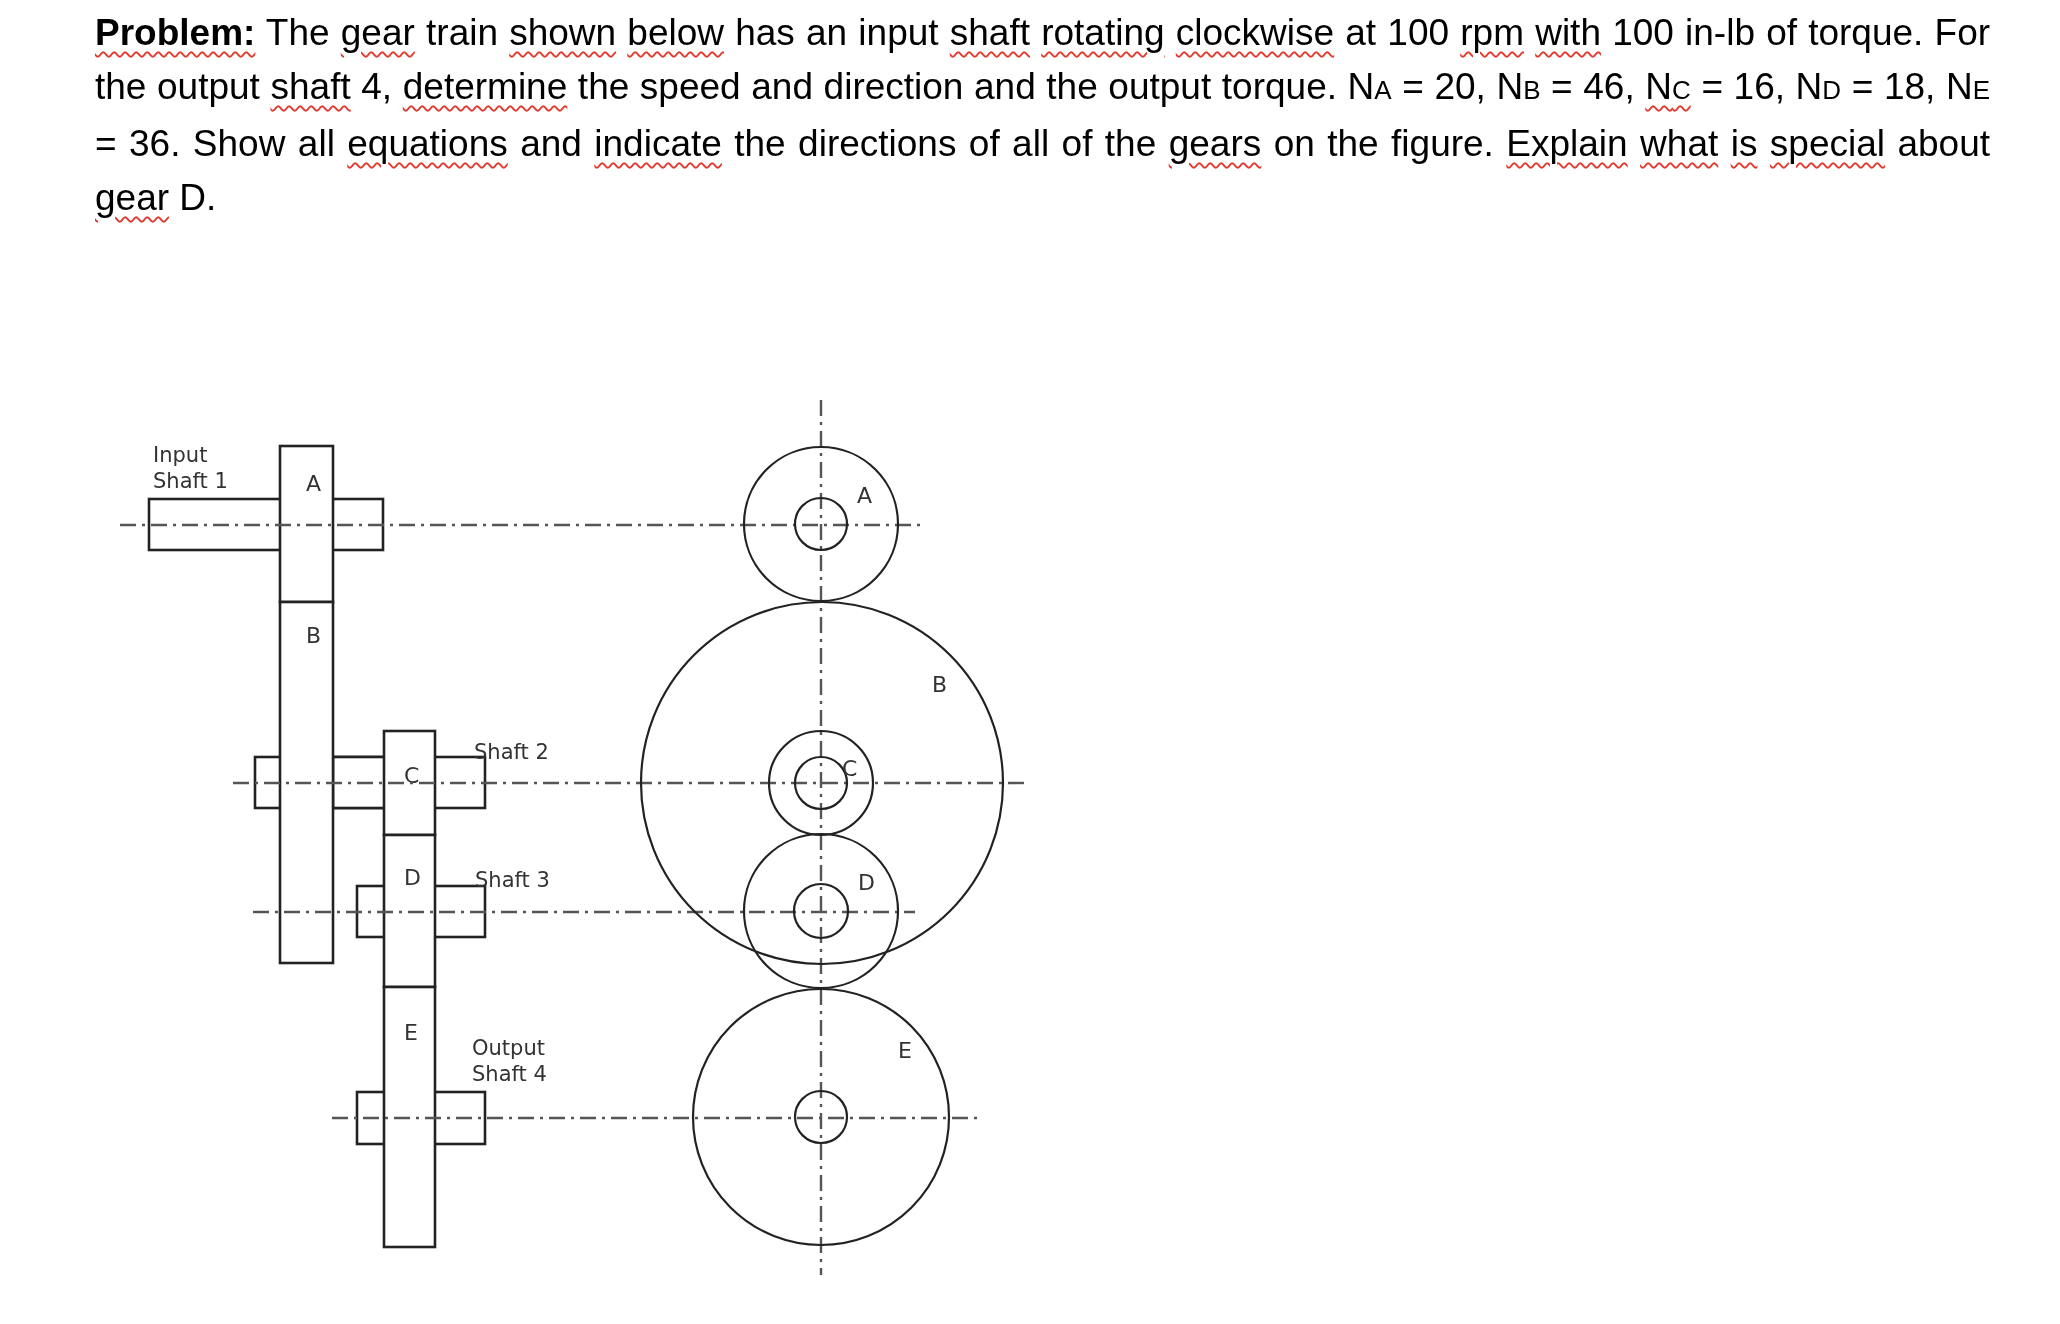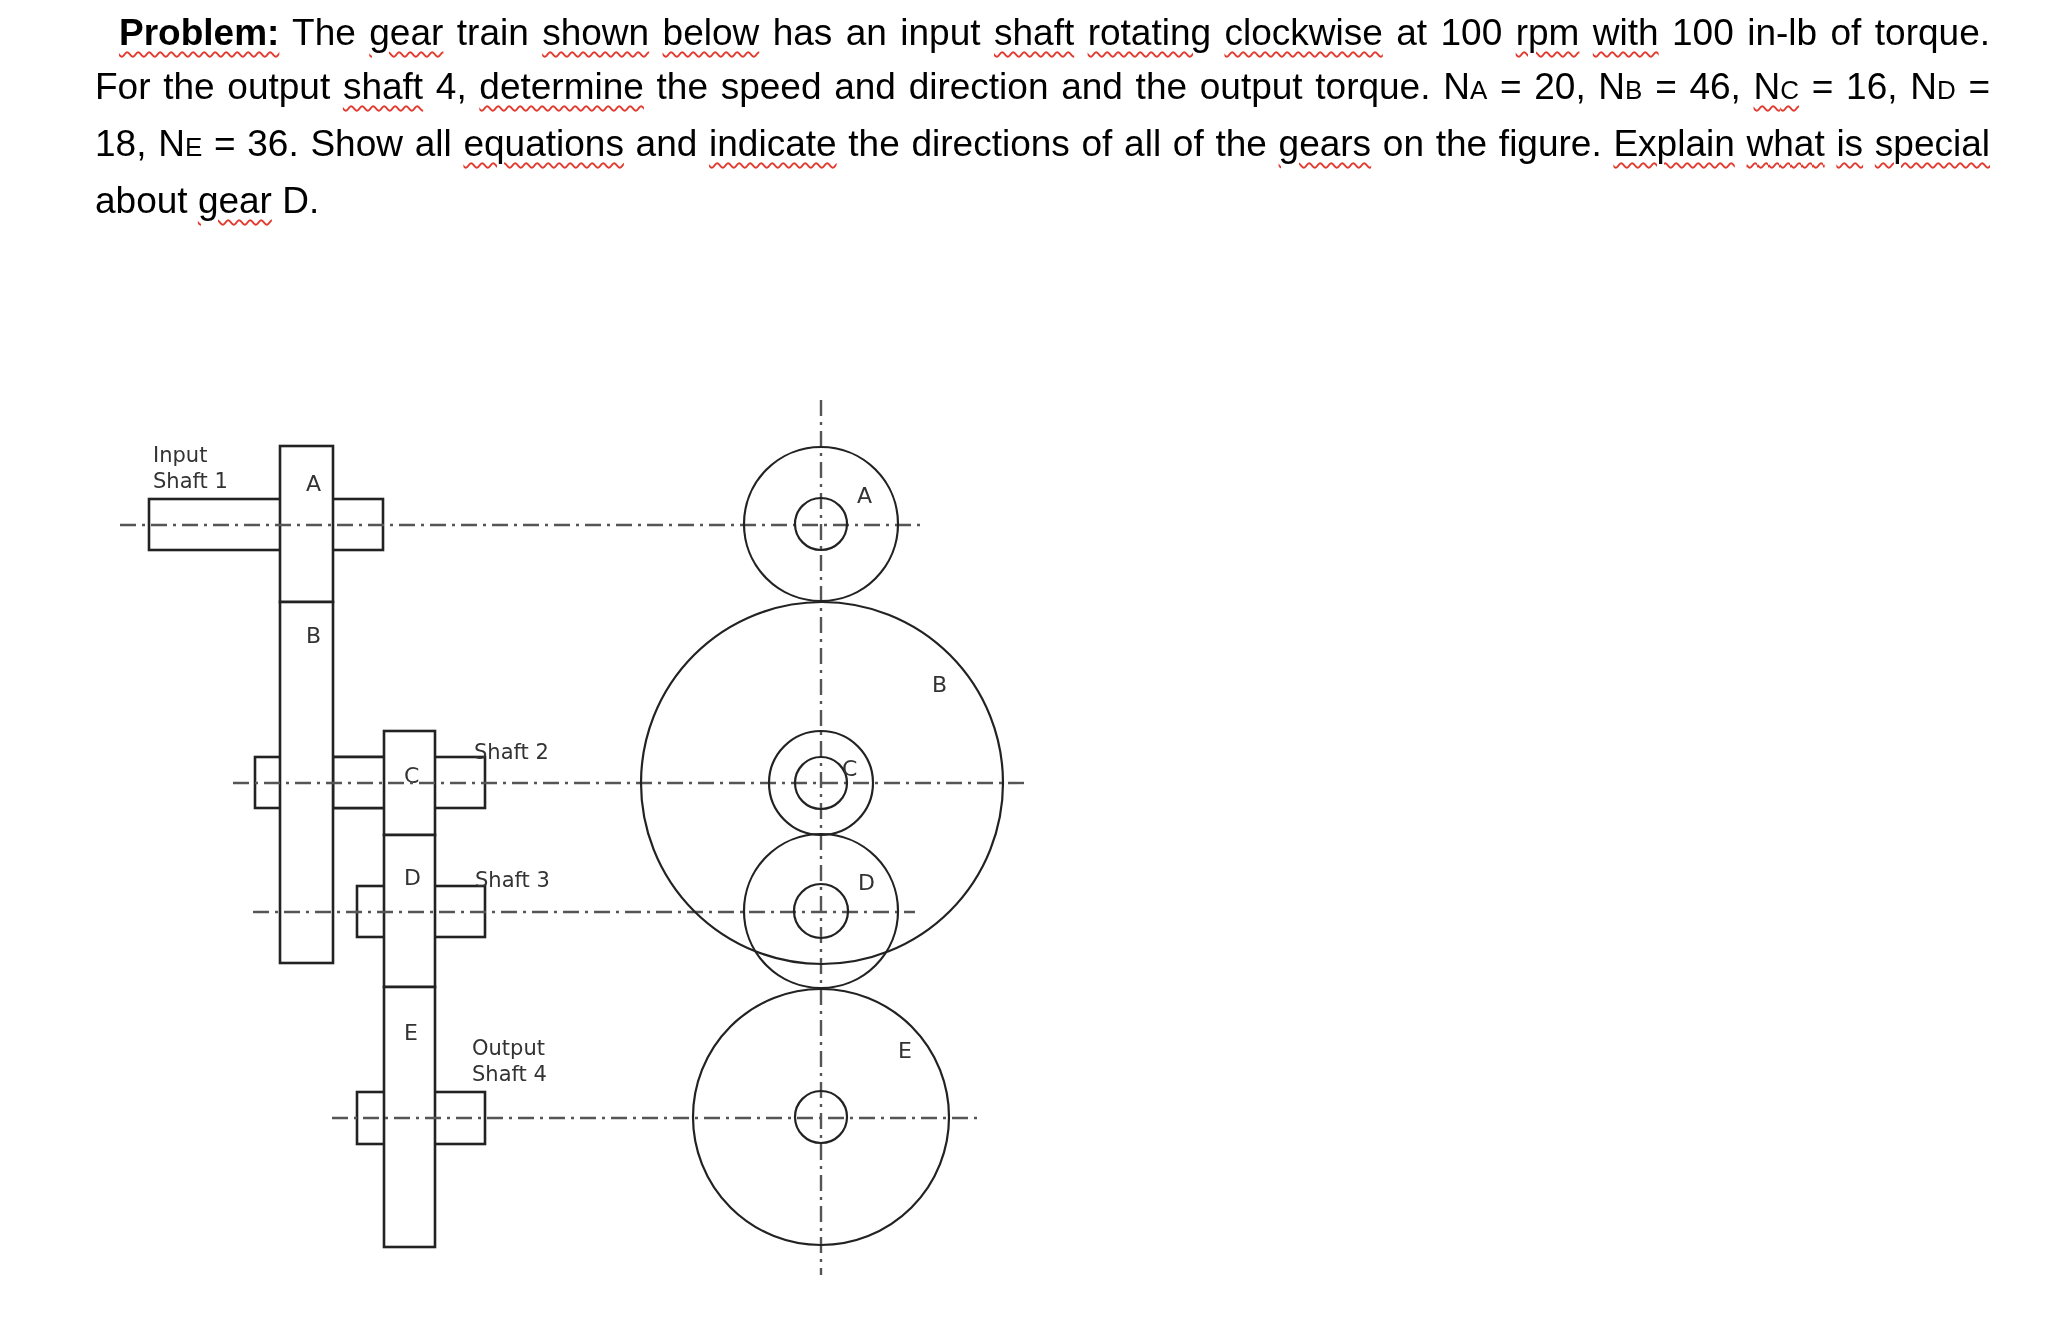--- a/index.html
+++ b/index.html
@@ -2,21 +2,21 @@
 <html><head>
 <meta charset="utf-8">
 <style>
   html, body { margin:0; padding:0; background:#ffffff; }
   body { width:2060px; height:1324px; position:relative; overflow:hidden; }
   .problem {
     position:absolute; left:95px; top:6px; width:1895px;
     font-family:"Liberation Sans", sans-serif; font-size:37px; line-height:54px;
     color:#000; text-align:justify; text-align-last:left;
   }
-  .problem b { font-weight:bold;margin-left:24px; }
+  .problem b { font-weight:bold; }
   .sq { text-decoration:underline wavy #e23a2e; text-decoration-thickness:1.5px; text-underline-offset:6px; }
   .sub { font-size:26px; }
   svg.fig { position:absolute; left:0; top:0; }
   .fig text { font-family:"DejaVu Sans", sans-serif; fill:#333; }
   .edge { stroke:#222; stroke-width:2.6; fill:#fff; }
   .circ { stroke:#222; stroke-width:2.2; fill:none; }
   .center { stroke:#555; stroke-width:2.4; stroke-dasharray:16 6 3 6; fill:none; }
 </style>
 </head>
 <body>

